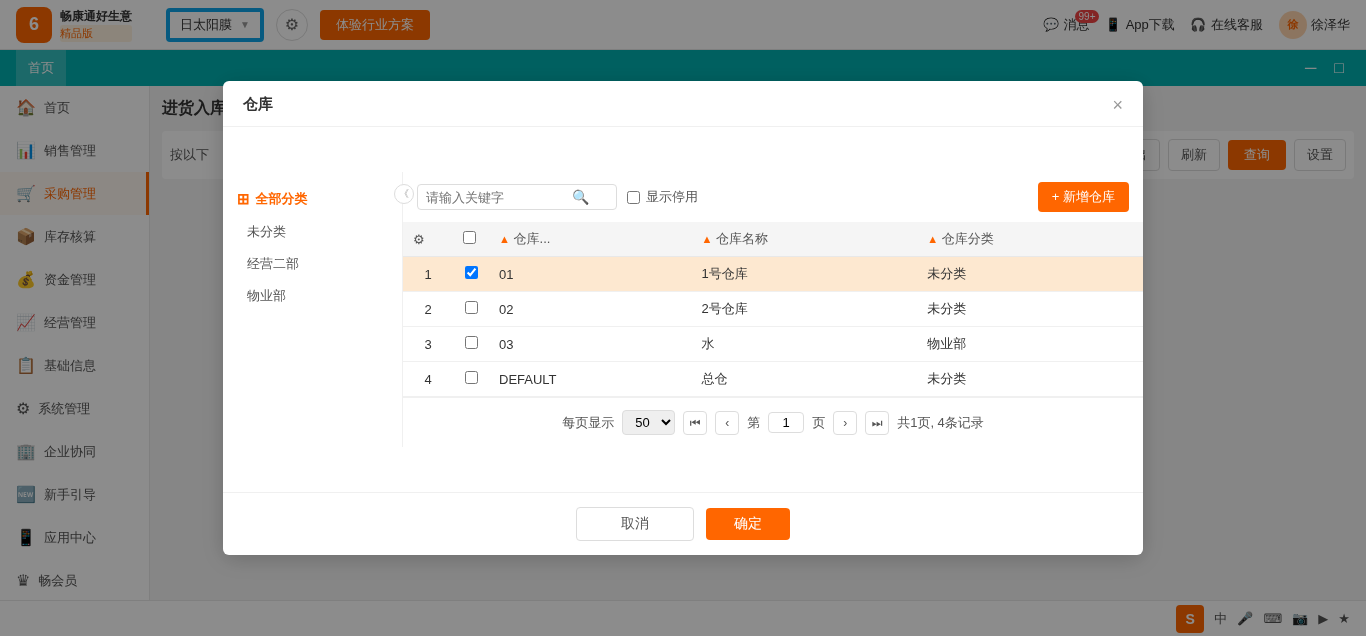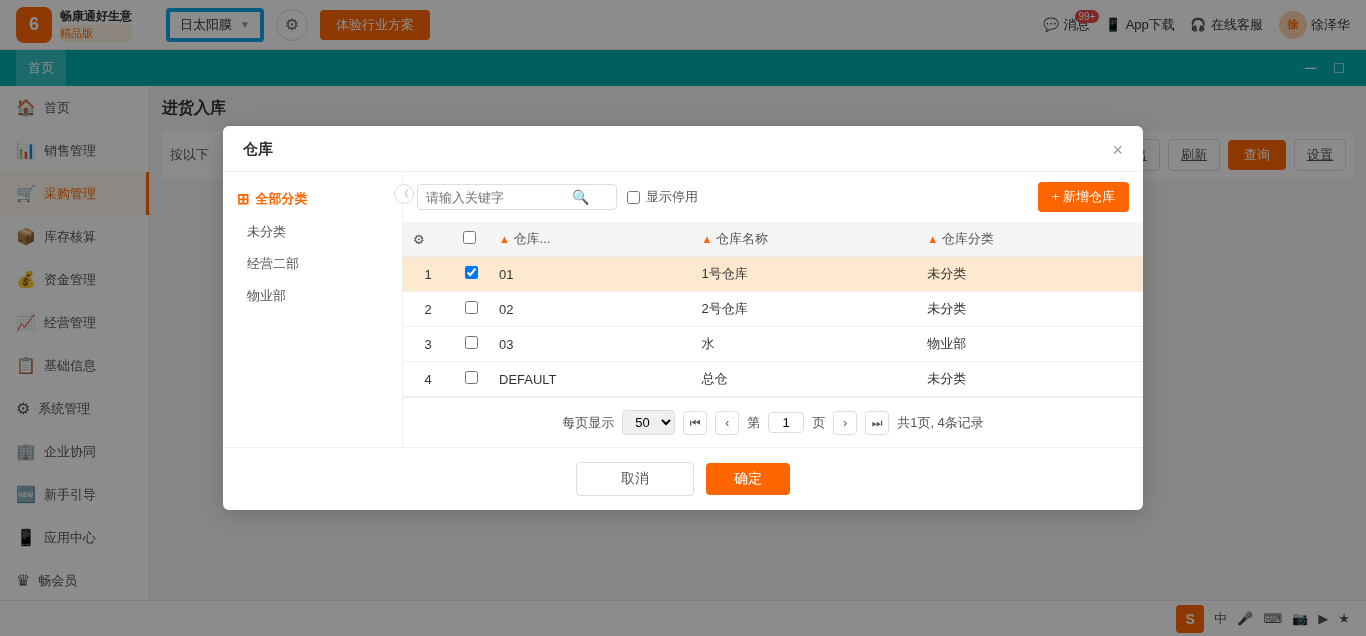--- a/index.html
+++ b/index.html
@@ -115,37 +115,38 @@
     }
     .page-title {
       font-size: 16px; font-weight: bold; color: #333; margin-bottom: 12px;
     }
     .btn-primary {
       background: #ff6600; color: white; border: none;
       padding: 6px 16px; border-radius: 4px; cursor: pointer; font-size: 13px;
     }
     .btn-default {
       background: #fff; color: #555; border: 1px solid #ddd;
-      padding: 6px 12px; border-radius: 4px; cursor: pointer; font-size: 13px; text-decoration: underline;
+      padding: 6px 12px; border-radius: 4px; cursor: pointer; font-size: 13px;
     }
 
     
     .modal-overlay {
       position: fixed; top: 0; left: 0; right: 0; bottom: 0;
       background: rgba(0,0,0,0.45);
       z-index: 100;
       display: flex; align-items: center; justify-content: center;
     }
     .modal {
       background: #fff;
       border-radius: 6px;
       width: 920px;
       max-height: 580px;
       display: flex; flex-direction: column;
       box-shadow: 0 4px 24px rgba(0,0,0,0.2);
+      gap: 45px;
     }
     .modal-header {
       display: flex; align-items: center; justify-content: space-between;
       padding: 14px 20px 12px;
       border-bottom: 1px solid #f0f0f0;
     }
     .modal-title { font-size: 15px; font-weight: bold; color: #333; }
     .modal-close {
       font-size: 18px; color: #999; cursor: pointer; line-height: 1;
     }

